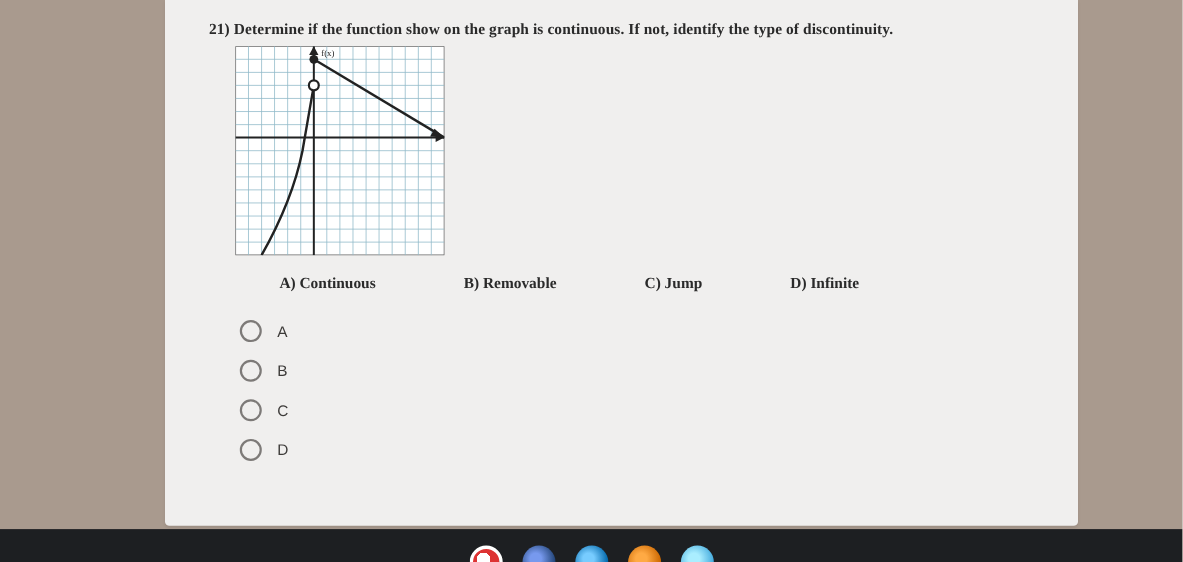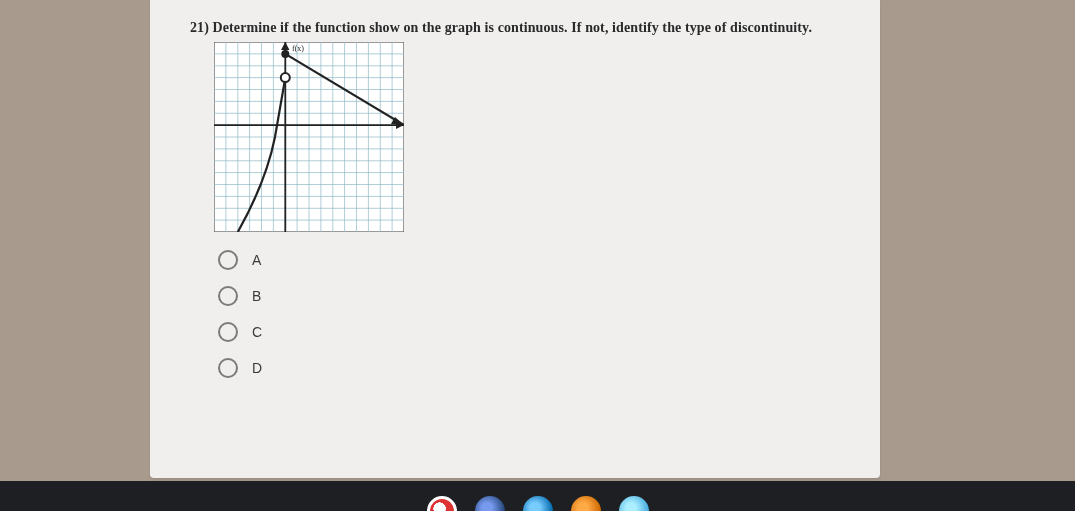--- a/index.html
+++ b/index.html
@@ -6,21 +6,21 @@
   html, body { width: 1075px; height: 511px; overflow: hidden; }
   body {
     background: #a99a8e;
     font-family: Georgia, 'Times New Roman', serif;
     position: relative;
   }
   .card {
     position: absolute;
     left: 150px;
     top: 0;
-    width: 730px;
+    width: 830px;
     height: 478px;
     background: #f0efee;
     border-radius: 0 0 4px 4px;
     padding: 20px 30px 20px 40px;
     box-shadow: 0 2px 3px rgba(0,0,0,0.08);
   }
   .question-text {
     font-size: 14px;
     font-weight: bold;
     color: #2a2a2a;
@@ -154,20 +154,26 @@
 
       <line x1="71.3" y1="11.9" x2="190" y2="83.1" stroke="#222" stroke-width="2.2"></line>
       <polygon points="190,83.1 181,75 177,82" fill="#222"></polygon>
       <circle cx="71.3" cy="11.9" r="4" fill="#222"></circle>
 
       <path d="M 23.8 190 Q 52 140 61 95 Q 67 60 71.3 35.6" stroke="#222" stroke-width="2.2" fill="none"></path>
       <circle cx="71.3" cy="35.6" r="4.5" fill="#fff" stroke="#222" stroke-width="2"></circle>
     </svg>
   </div>
 
+  <div class="options-row">
+    <span class="opt">A) Continuous</span>
+    <span class="opt">B) Removable</span>
+    <span class="opt">C) Jump</span>
+    <span class="opt">D) Infinite</span>
+  </div>
 
   <div class="choices">
     <div class="choice">
       <div class="radio"></div>
       <span class="choice-label">A</span>
     </div>
     <div class="choice">
       <div class="radio"></div>
       <span class="choice-label">B</span>
     </div>

